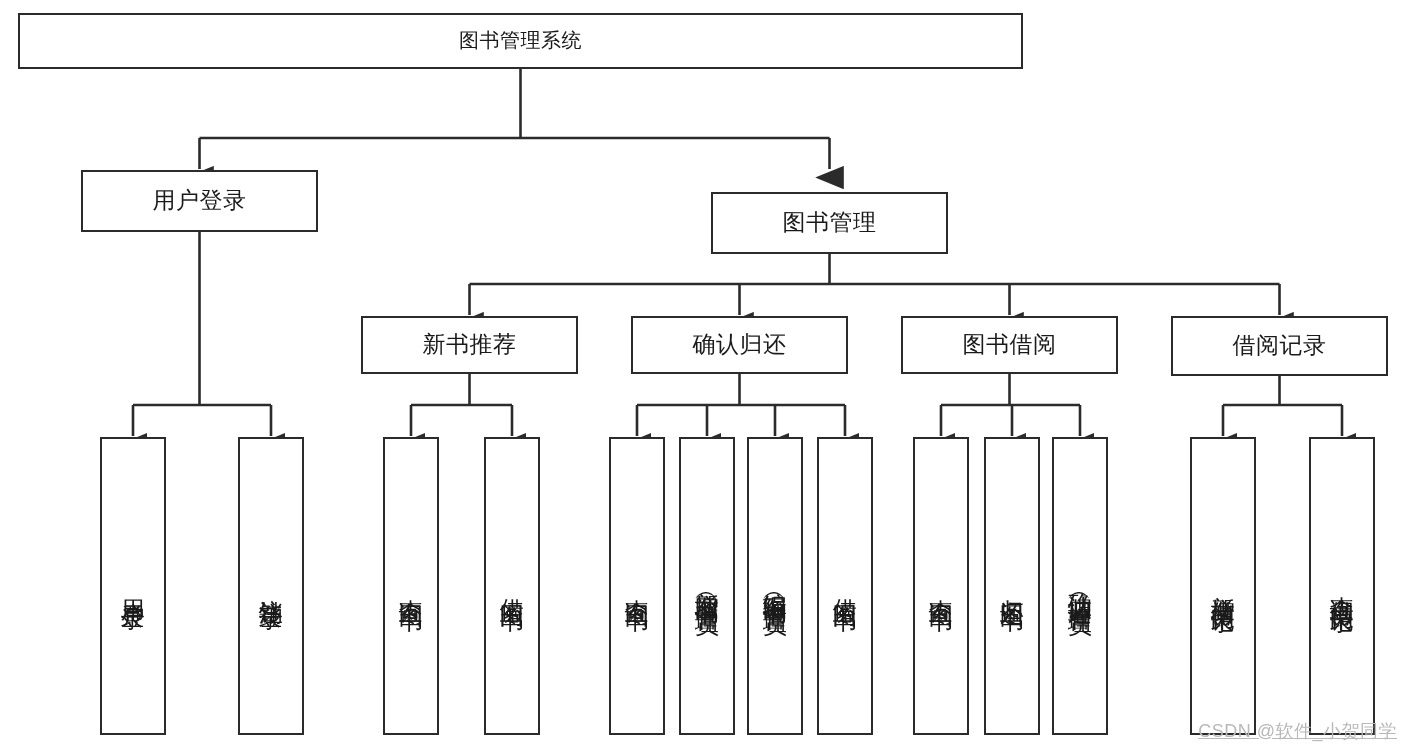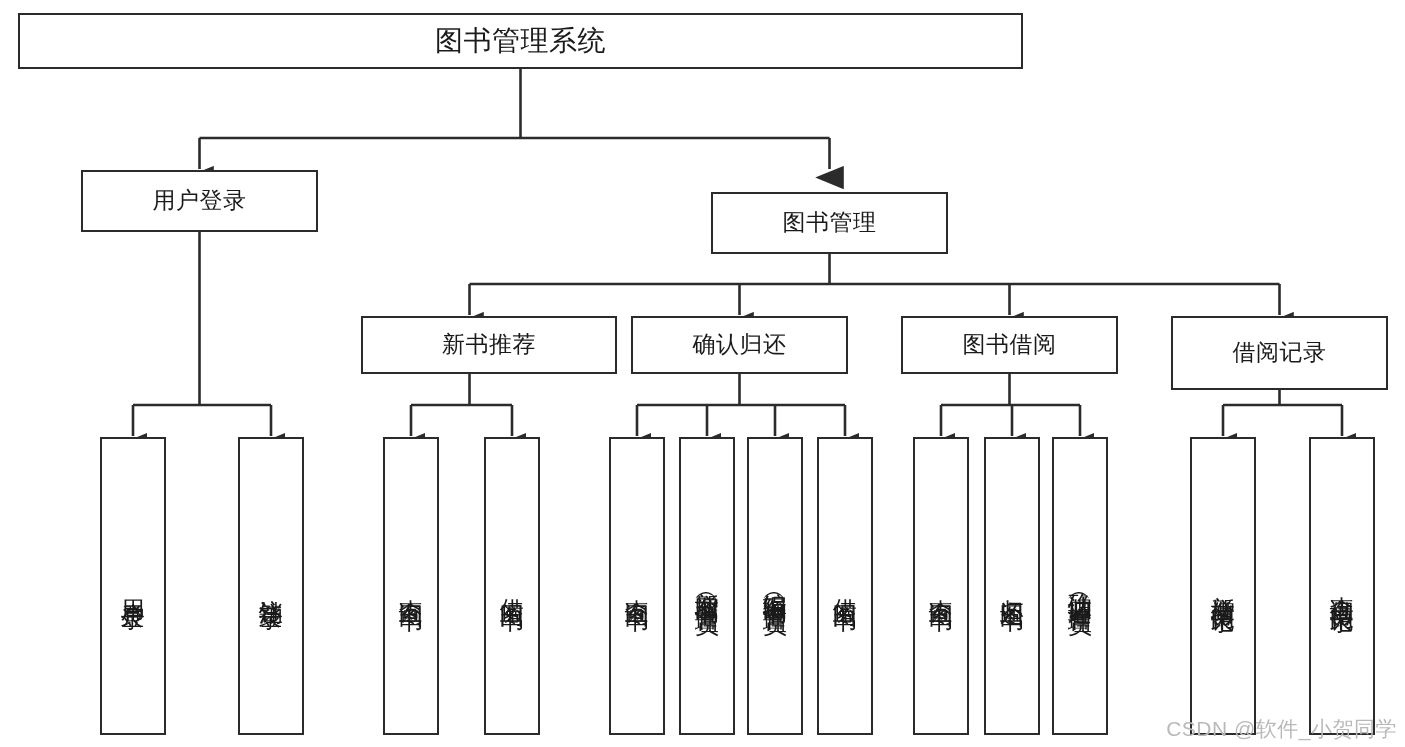--- a/index.html
+++ b/index.html
@@ -52,30 +52,31 @@
   }
   .node.vert .lbl {
     writing-mode: vertical-rl;
     text-orientation: upright;
     font-size: 24px;
     line-height: 1.22;
     letter-spacing: 3px;
     white-space: pre;
     text-align: center;
   }
-  .node.root .lbl { font-size: 28px; }
+  .node.root .lbl { font-size: 20px; }
   #watermark {
     position: absolute;
     right: 8px;
     bottom: 4px;
-    font-size: 21px;
+    font-size: 18px;
     color: #b9b9b9;
     letter-spacing: 0.5px;
     white-space: nowrap;
     user-select: none;
+    text-decoration: underline;
   }
 </style>
 </head>
 <body>
 
 <div id="canvas">
   <svg id="edges" viewBox="0 0 1405 747" xmlns="http://www.w3.org/2000/svg">
     <defs>
       <marker id="arrow" markerWidth="9" markerHeight="11" refX="1.2" refY="5.5" orient="auto" markerUnits="strokeWidth">
         <path d="M0,0 L9,0 L4.5,11 Z" fill="#2b2b2b"></path>
@@ -121,30 +122,30 @@
   <div id="nodes-layer">
       <div class="node horiz root" style="left: 18px; top: 13px; width: 1005px; height: 56px;">
         <span class="lbl">图书管理系统</span>
       </div>
       <div class="node horiz" style="left: 81px; top: 170px; width: 237px; height: 62px;">
         <span class="lbl">用户登录</span>
       </div>
       <div class="node horiz" style="left: 711px; top: 170px; width: 237px; height: 62px; margin-top: 22px;">
         <span class="lbl">图书管理</span>
       </div>
-      <div class="node horiz" style="left: 361px; top: 316px; width: 256px; height: 58px;">
+      <div class="node horiz" style="left: 361px; top: 316px; width: 217px; height: 58px;">
         <span class="lbl">新书推荐</span>
       </div>
       <div class="node horiz" style="left: 631px; top: 316px; width: 217px; height: 58px;">
         <span class="lbl">确认归还</span>
       </div>
       <div class="node horiz" style="left: 901px; top: 316px; width: 217px; height: 58px;">
         <span class="lbl">图书借阅</span>
       </div>
-      <div class="node horiz" style="left: 1171px; top: 316px; width: 217px; height: 74px; font-family: Liberation Serif, serif;">
+      <div class="node horiz" style="left: 1171px; top: 316px; width: 217px; height: 60px; font-family: Liberation Serif, serif;">
         <span class="lbl">借阅记录</span>
       </div>
       <div class="node vert" style="left: 100px; top: 437px; width: 66px; height: 298px;">
         <span class="lbl">用户登录</span>
       </div>
       <div class="node vert" style="left: 238px; top: 437px; width: 66px; height: 298px;">
         <span class="lbl">注销登录</span>
       </div>
       <div class="node vert" style="left: 383px; top: 437px; width: 56px; height: 298px;">
         <span class="lbl">查询图书</span>

